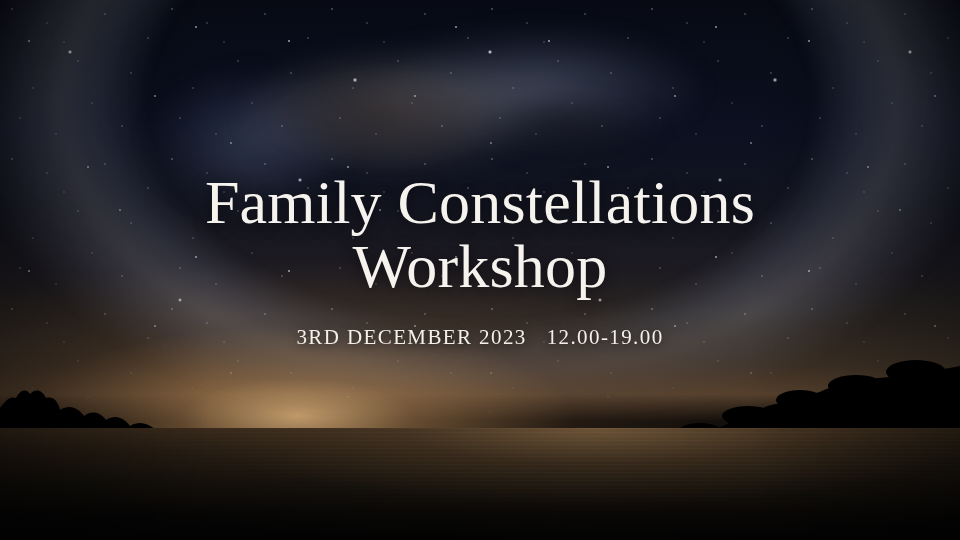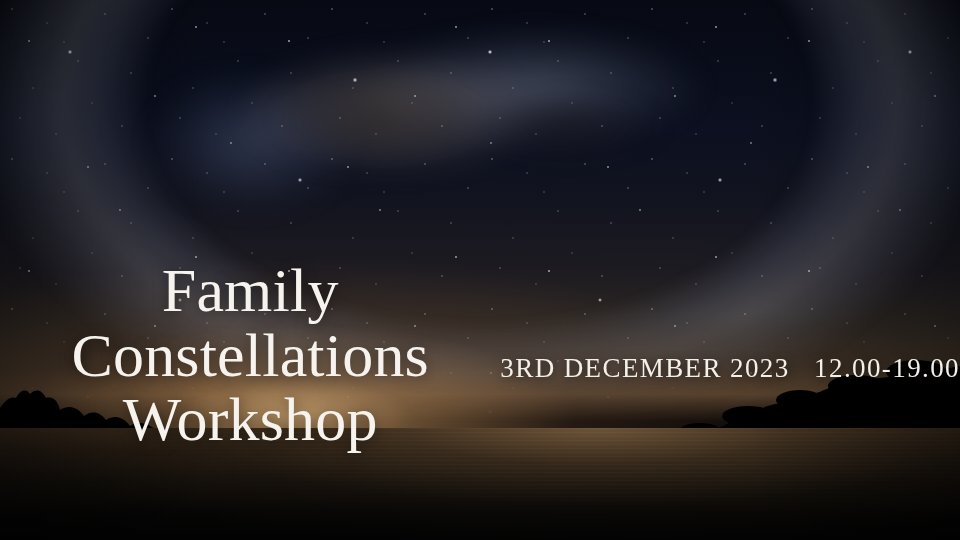--- a/index.html
+++ b/index.html
@@ -163,41 +163,41 @@
       radial-gradient(120% 95% at 50% 45%, rgba(0,0,0,0) 46%, rgba(0,0,0,0.35) 82%, rgba(0,0,0,0.62) 100%),
       linear-gradient(to right, rgba(0,0,0,0.38) 0%, rgba(0,0,0,0) 22%, rgba(0,0,0,0) 78%, rgba(0,0,0,0.34) 100%);
     pointer-events: none;
   }
 
   
   .content {
     position: absolute;
     inset: 0;
     display: flex;
-    flex-direction: row;
+    flex-direction: column;
     align-items: center;
     justify-content: flex-start;
     padding-top: 170px;
     box-sizing: border-box;
   }
   .title {
     margin: 0;
     color: #f6f3ee;
     font-weight: 400;
     font-size: 62px;
     line-height: 1.04;
     text-align: center;
     letter-spacing: 0.2px;
     max-width: 680px;
     text-shadow: 0 2px 14px rgba(0,0,0,0.55);
   }
   .subtitle {
     margin: 26px 0 0 0;
     color: #f3efe9;
-    font-size: 27px;
+    font-size: 21px;
     letter-spacing: 1.4px;
     text-align: center;
     text-shadow: 0 2px 10px rgba(0,0,0,0.6);
     white-space: pre;
   }
 </style>
 </head>
 <body>
 
 <div id="poster">

